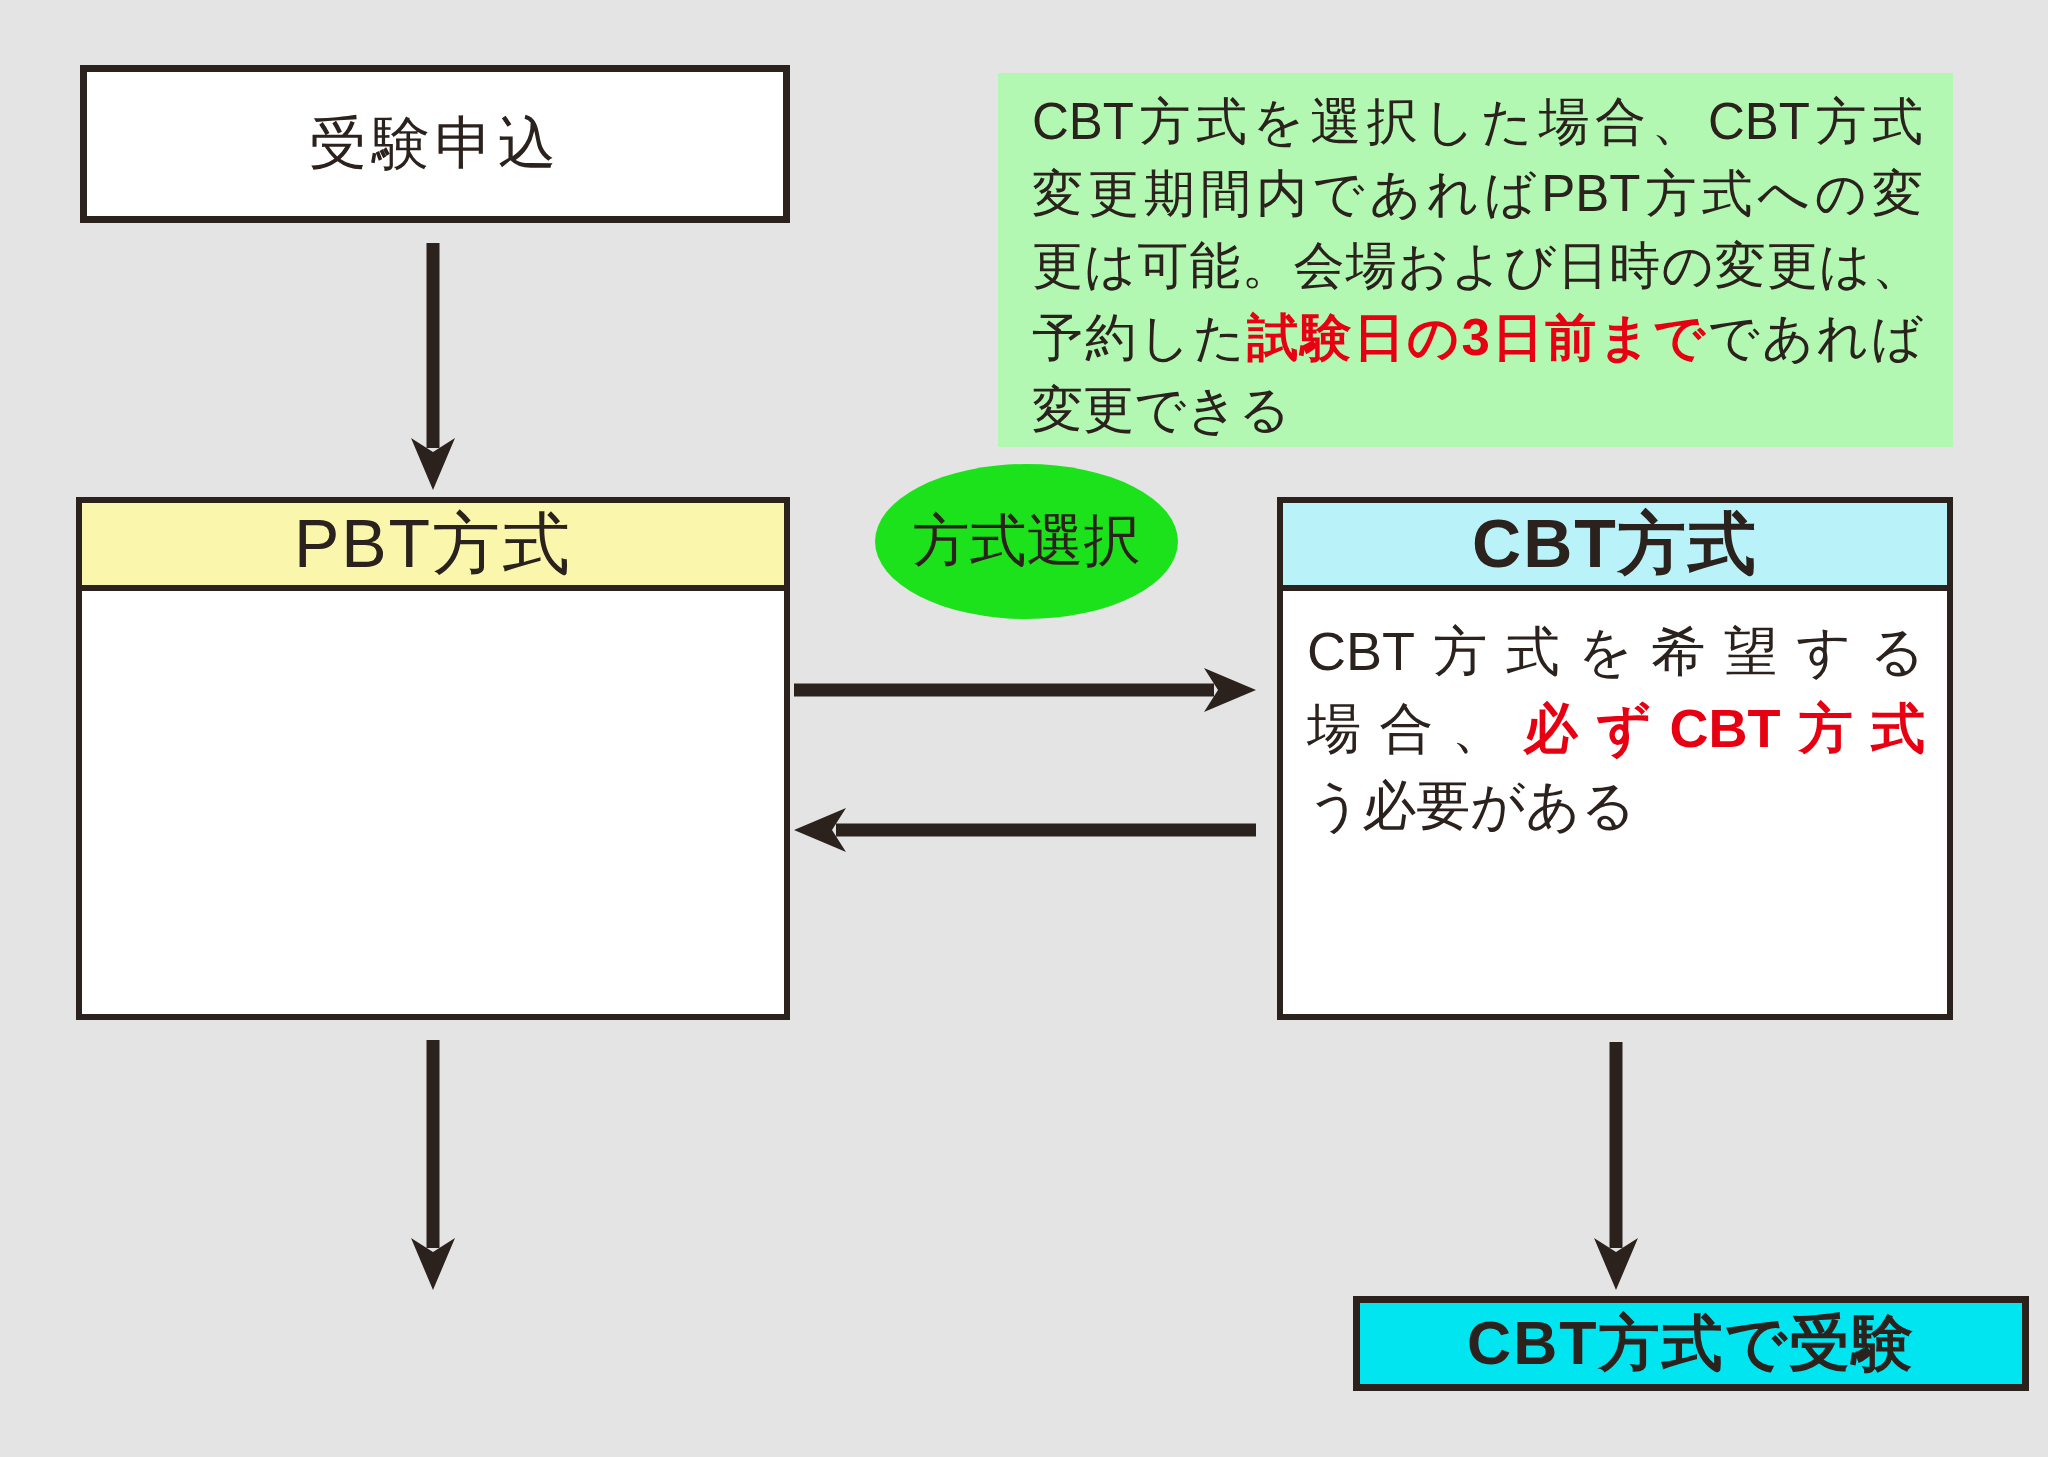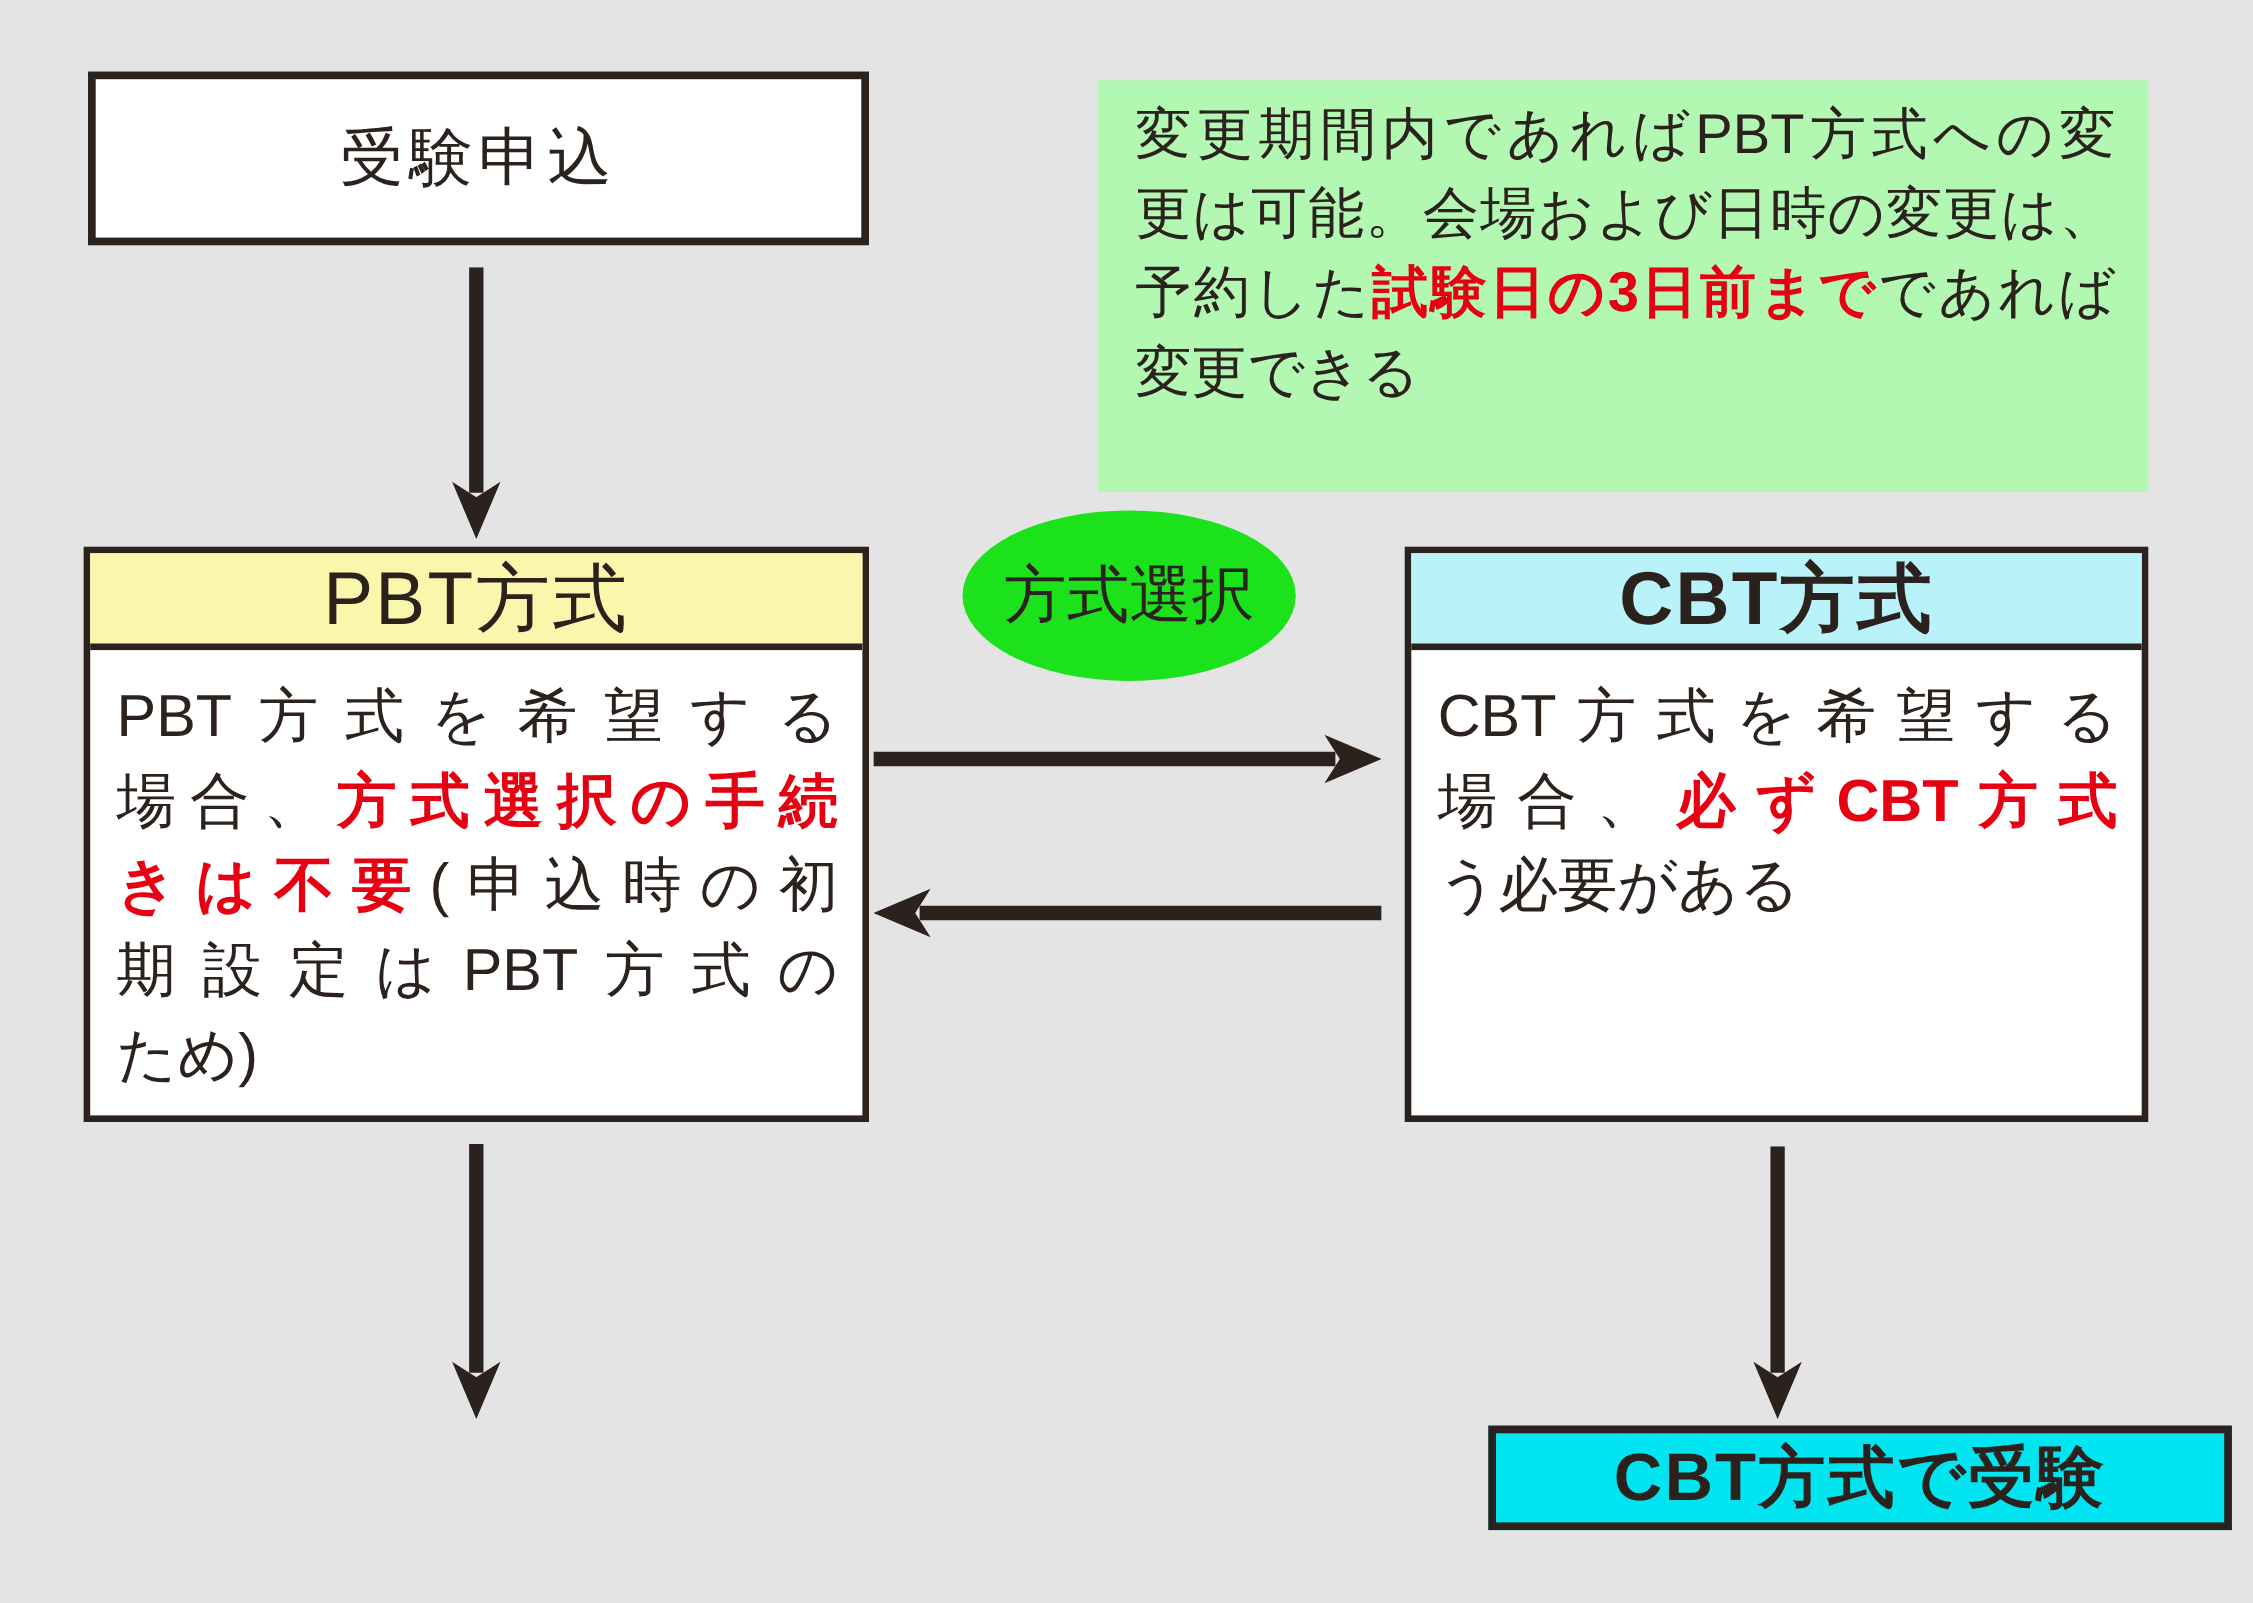--- a/index.html
+++ b/index.html
@@ -66,44 +66,38 @@
 </head>
 <body>
 
 <div class="canvas">
 
   <div class="box-start">
     <span>受験申込</span>
   </div>
 
   <div class="note">
+      <div class="tline"><span>CBT方式を選択した場合、CBT方式</span></div>
       <div class="tline"><span>変更期間内であればPBT方式への変</span></div>
       <div class="tline"><span>更は可能。会場および日時の変更は、</span></div>
       <div class="tline"><span>予約した</span><span class="red">試験日の3日前まで</span><span>であれば</span></div>
       <div class="tline last"><span>変更できる</span></div>
     </div>
 
   <div class="arrow" style="left:408px;top:243px;">
     <svg width="50" height="247" xmlns="http://www.w3.org/2000/svg">
       <line x1="25" y1="0" x2="25" y2="205" stroke="var(--ink)" stroke-width="13"></line>
       <path d="M25 247 L3 195 L25 209 L47 195 Z" fill="var(--ink)"></path>
     </svg>
   </div>
 
   <div class="flowbox pbt-box">
     <div class="hdr">
       <span>PBT方式</span>
     </div>
-    <div class="bd">
-        <div class="tline"><span>PBT方式を希望する</span></div>
-        <div class="tline"><span>場合、</span><span class="red">方式選択の手続</span></div>
-        <div class="tline"><span class="red">きは不要</span><span>(申込時の初</span></div>
-        <div class="tline"><span>期設定はPBT方式の</span></div>
-        <div class="tline last"><span>ため)</span></div>
-      </div>
   </div>
 
   <div class="ellipse">
     <span>方式選択</span>
   </div>
 
   <div class="flowbox cbt-box">
     <div class="hdr">
       <span>CBT方式</span>
     </div>

